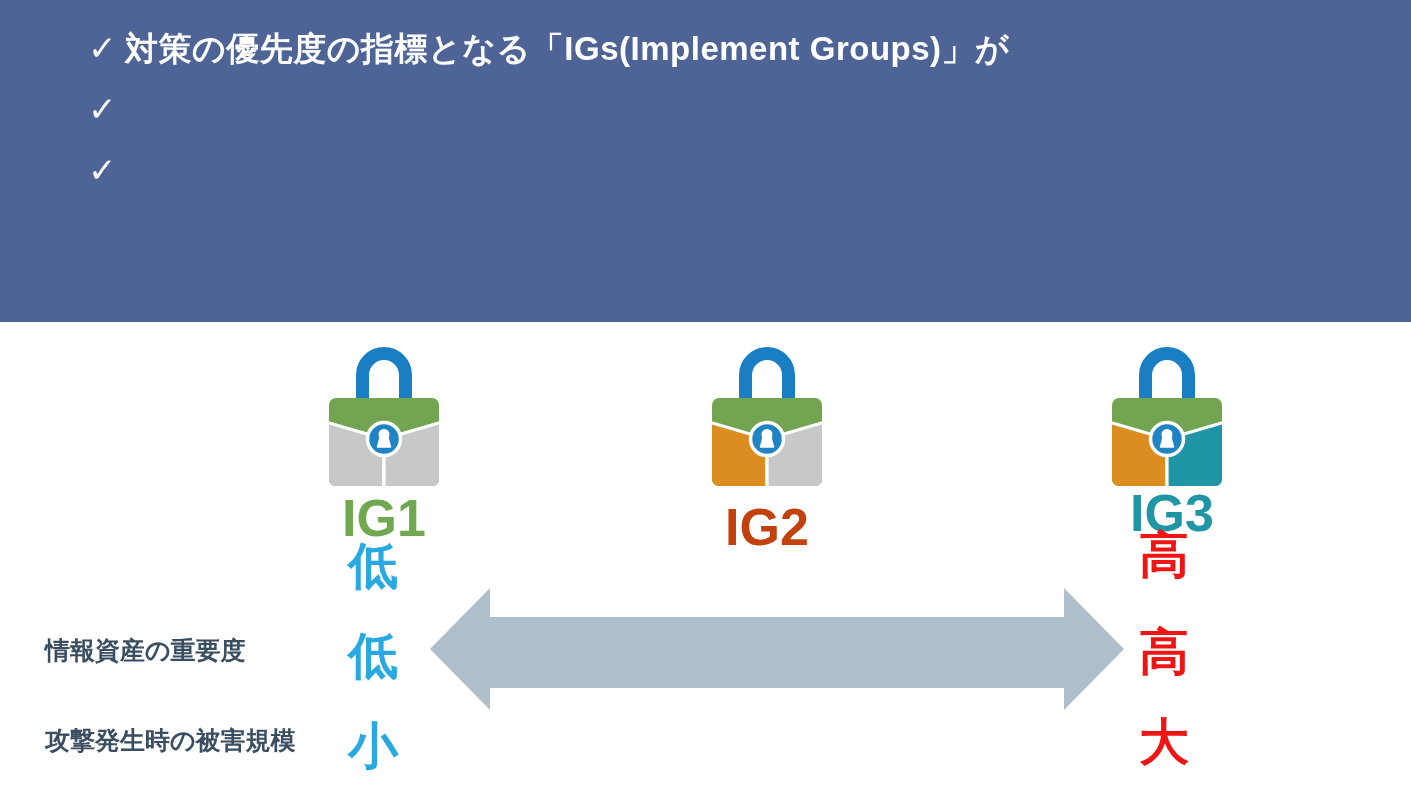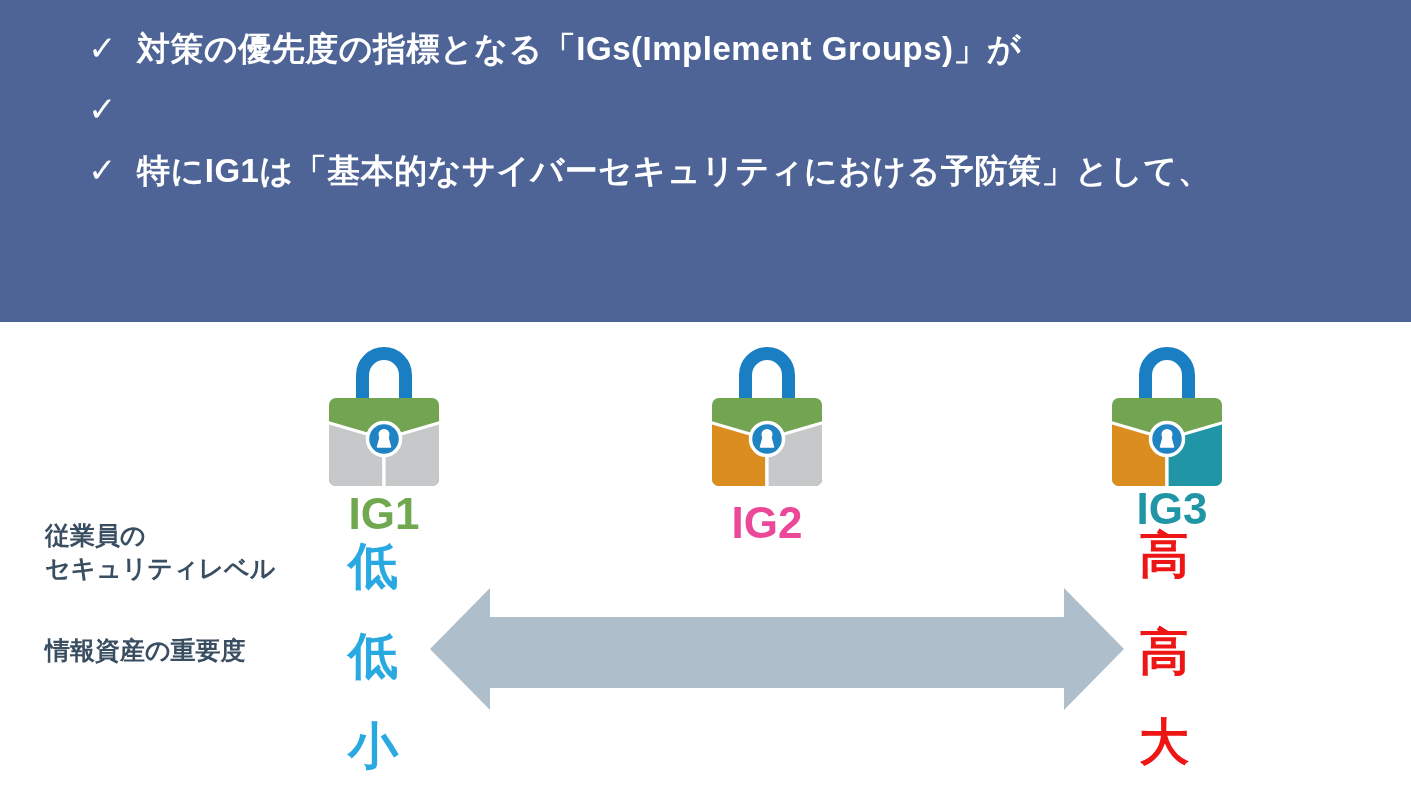--- a/index.html
+++ b/index.html
@@ -35,39 +35,39 @@
     font-weight: bold;
     line-height: 57px;
   }
   .bullet .bullet-text {
     color: #ffffff;
     font-size: 33px;
     font-weight: bold;
     line-height: 57px;
     letter-spacing: 0.5px;
   }
-  .bullet .line { display: block; white-space: nowrap; margin-left: 12px; }
+  .bullet .line { display: block; white-space: nowrap; }
   .bullet .line:empty { display: none; }
 
   
   .lock {
     position: absolute;
     top: 343px;
     width: 120px;
     height: 150px;
   }
   .lock svg { display: block; width: 120px; height: 150px; }
   .lock-1 { left: 324px; }
   .lock-2 { left: 707px; }
   .lock-3 { left: 1107px; }
 
   .ig-label {
     position: absolute;
     transform: translateX(-50%);
-    font-size: 44px;
+    font-size: 52px;
     font-weight: bold;
     line-height: 1;
     white-space: nowrap;
   }
   .ig-label-1 { left: 384px; top: 492px; }
   .ig-label-2 { left: 767px; top: 501px; }
   .ig-label-3 { left: 1172px; top: 487px; }
 
   
   .row-label {
@@ -122,21 +122,20 @@
       <div class="bullet-text">
         <span class="line">対策の優先度の指標となる「IGs(Implement Groups)」が</span>
       </div>
     </div>
     <div class="bullet">
       <span class="check">✓</span>
     </div>
     <div class="bullet">
       <span class="check">✓</span>
       <div class="bullet-text">
-        <span class="line">特にIG1は「基本的なサイバーセキュリティにおける予防策」として、</span>
       </div>
     </div>
   </header>
 
   <div class="lock lock-1">
     <svg viewBox="0 0 120 150">
       <path d="M 38.5 62 V 32 A 21.5 21.5 0 0 1 81.5 32 V 62" fill="none" stroke-width="13" stroke="#1a7ec3"></path>
       <clipPath id="bodyClip0">
           <rect x="5" y="55" width="110" height="88" rx="7"></rect>
         </clipPath>
@@ -179,29 +178,28 @@
         <polygon points="2,79 60,96 60,148 2,148" stroke="#ffffff" stroke-width="3.2" fill="#dc8d20"></polygon>
         <polygon points="118,79 60,96 60,148 118,148" stroke="#ffffff" stroke-width="3.2" fill="#2095a5"></polygon>
       </g>
       <circle cx="60" cy="96" r="16.5" stroke="#ffffff" stroke-width="3.5" fill="#1f83c4"></circle>
       <circle cx="60" cy="91.5" r="5.5" fill="#ffffff"></circle>
       <polygon points="56.5,93 63.5,93 66.5,104 53.5,104" fill="#ffffff" stroke="#ffffff" stroke-width="1.5" stroke-linejoin="round"></polygon>
     </svg>
   </div>
 
   <div class="ig-label ig-label-1" style="color: rgb(111, 168, 78);">IG1</div>
-  <div class="ig-label ig-label-2" style="color: #ec4899;">IG2</div>
+  <div class="ig-label ig-label-2" style="color: #c2410c;">IG2</div>
   <div class="ig-label ig-label-3" style="color: rgb(32, 149, 165);">IG3</div>
 
-  <div class="row-label row-label-1" style="color: rgb(58, 78, 97);">
-    <span class="line">従業員の</span>
-    <span class="line">セキュリティレベル</span>
-  </div>
   <div class="row-label row-label-2" style="color: rgb(58, 78, 97);">
     <span class="line">情報資産の重要度</span>
+  </div>
+  <div class="row-label row-label-3" style="color: rgb(58, 78, 97);">
+    <span class="line">攻撃発生時の被害規模</span>
   </div>
 
   <div class="val val-r1 val-low" style="color: rgb(41, 169, 225);">低</div>
   <div class="val val-r1 val-high" style="color: rgb(238, 21, 21);">高</div>
   <div class="val val-r2 val-low" style="color: rgb(41, 169, 225);">低</div>
   <div class="val val-r2 val-high" style="color: rgb(238, 21, 21);">高</div>
   <div class="val val-r3 val-low" style="color: rgb(41, 169, 225);">小</div>
   <div class="val val-r3 val-high" style="color: rgb(238, 21, 21);">大</div>
 
   <svg class="arrow" viewBox="0 0 694 122" preserveAspectRatio="none">

